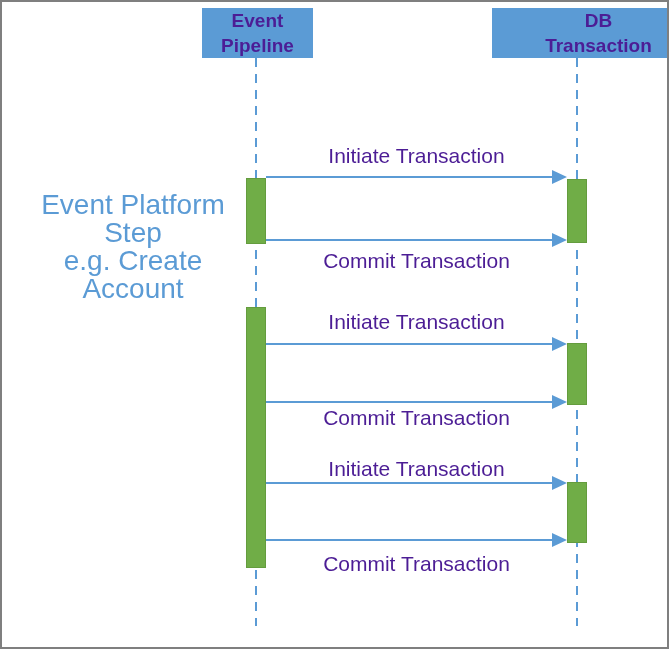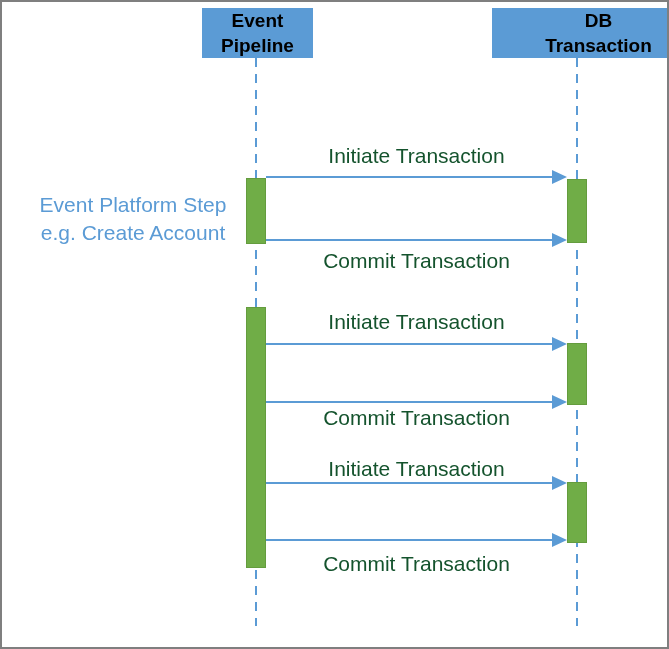--- a/index.html
+++ b/index.html
@@ -9,21 +9,21 @@
     height: 649px;
     background: #ffffff;
     border: 2px solid #7f7f7f;
     box-sizing: border-box;
     font-family: "Liberation Sans", sans-serif;
     overflow: hidden;
   }
   .actor-box {
     position: absolute;
     background: #5B9BD5;
-    color: #000000;
+    color: #4c1d95;
     font-size: 19px;
     font-weight: bold;
     line-height: 25px;
     text-align: center;
     white-space: pre-line;
     display: flex;
     align-items: center;
     justify-content: center;
   }
   .actor-1 { left: 200px; top: 6px; width: 111px; height: 50px; }
@@ -75,32 +75,32 @@
   .arrow-3 { top: 335px; }
   .arrow-4 { top: 393px; }
   .arrow-5 { top: 474px; }
   .arrow-6 { top: 531px; }
   .msg-label {
     position: absolute;
     left: 264px;
     width: 301px;
     text-align: center;
     font-size: 21px;
-    color: #14532d;
+    color: #4c1d95;
     white-space: nowrap;
   }
   .label-1 { top: 142px; }
   .label-2 { top: 247px; }
   .label-3 { top: 308px; }
   .label-4 { top: 404px; }
   .label-5 { top: 455px; }
   .label-6 { top: 550px; }
   .annotation {
     position: absolute;
-    font-size: 21px;
+    font-size: 28px;
     line-height: 28px;
     color: #5B9BD5;
     text-align: center;
     white-space: pre-line;
   }
   .anno-1 { left: 16px; top: 189px; width: 230px; }
   .anno-2 { left: 23px; top: 312px; width: 220px; }
 </style>
 </head>
 <body>

